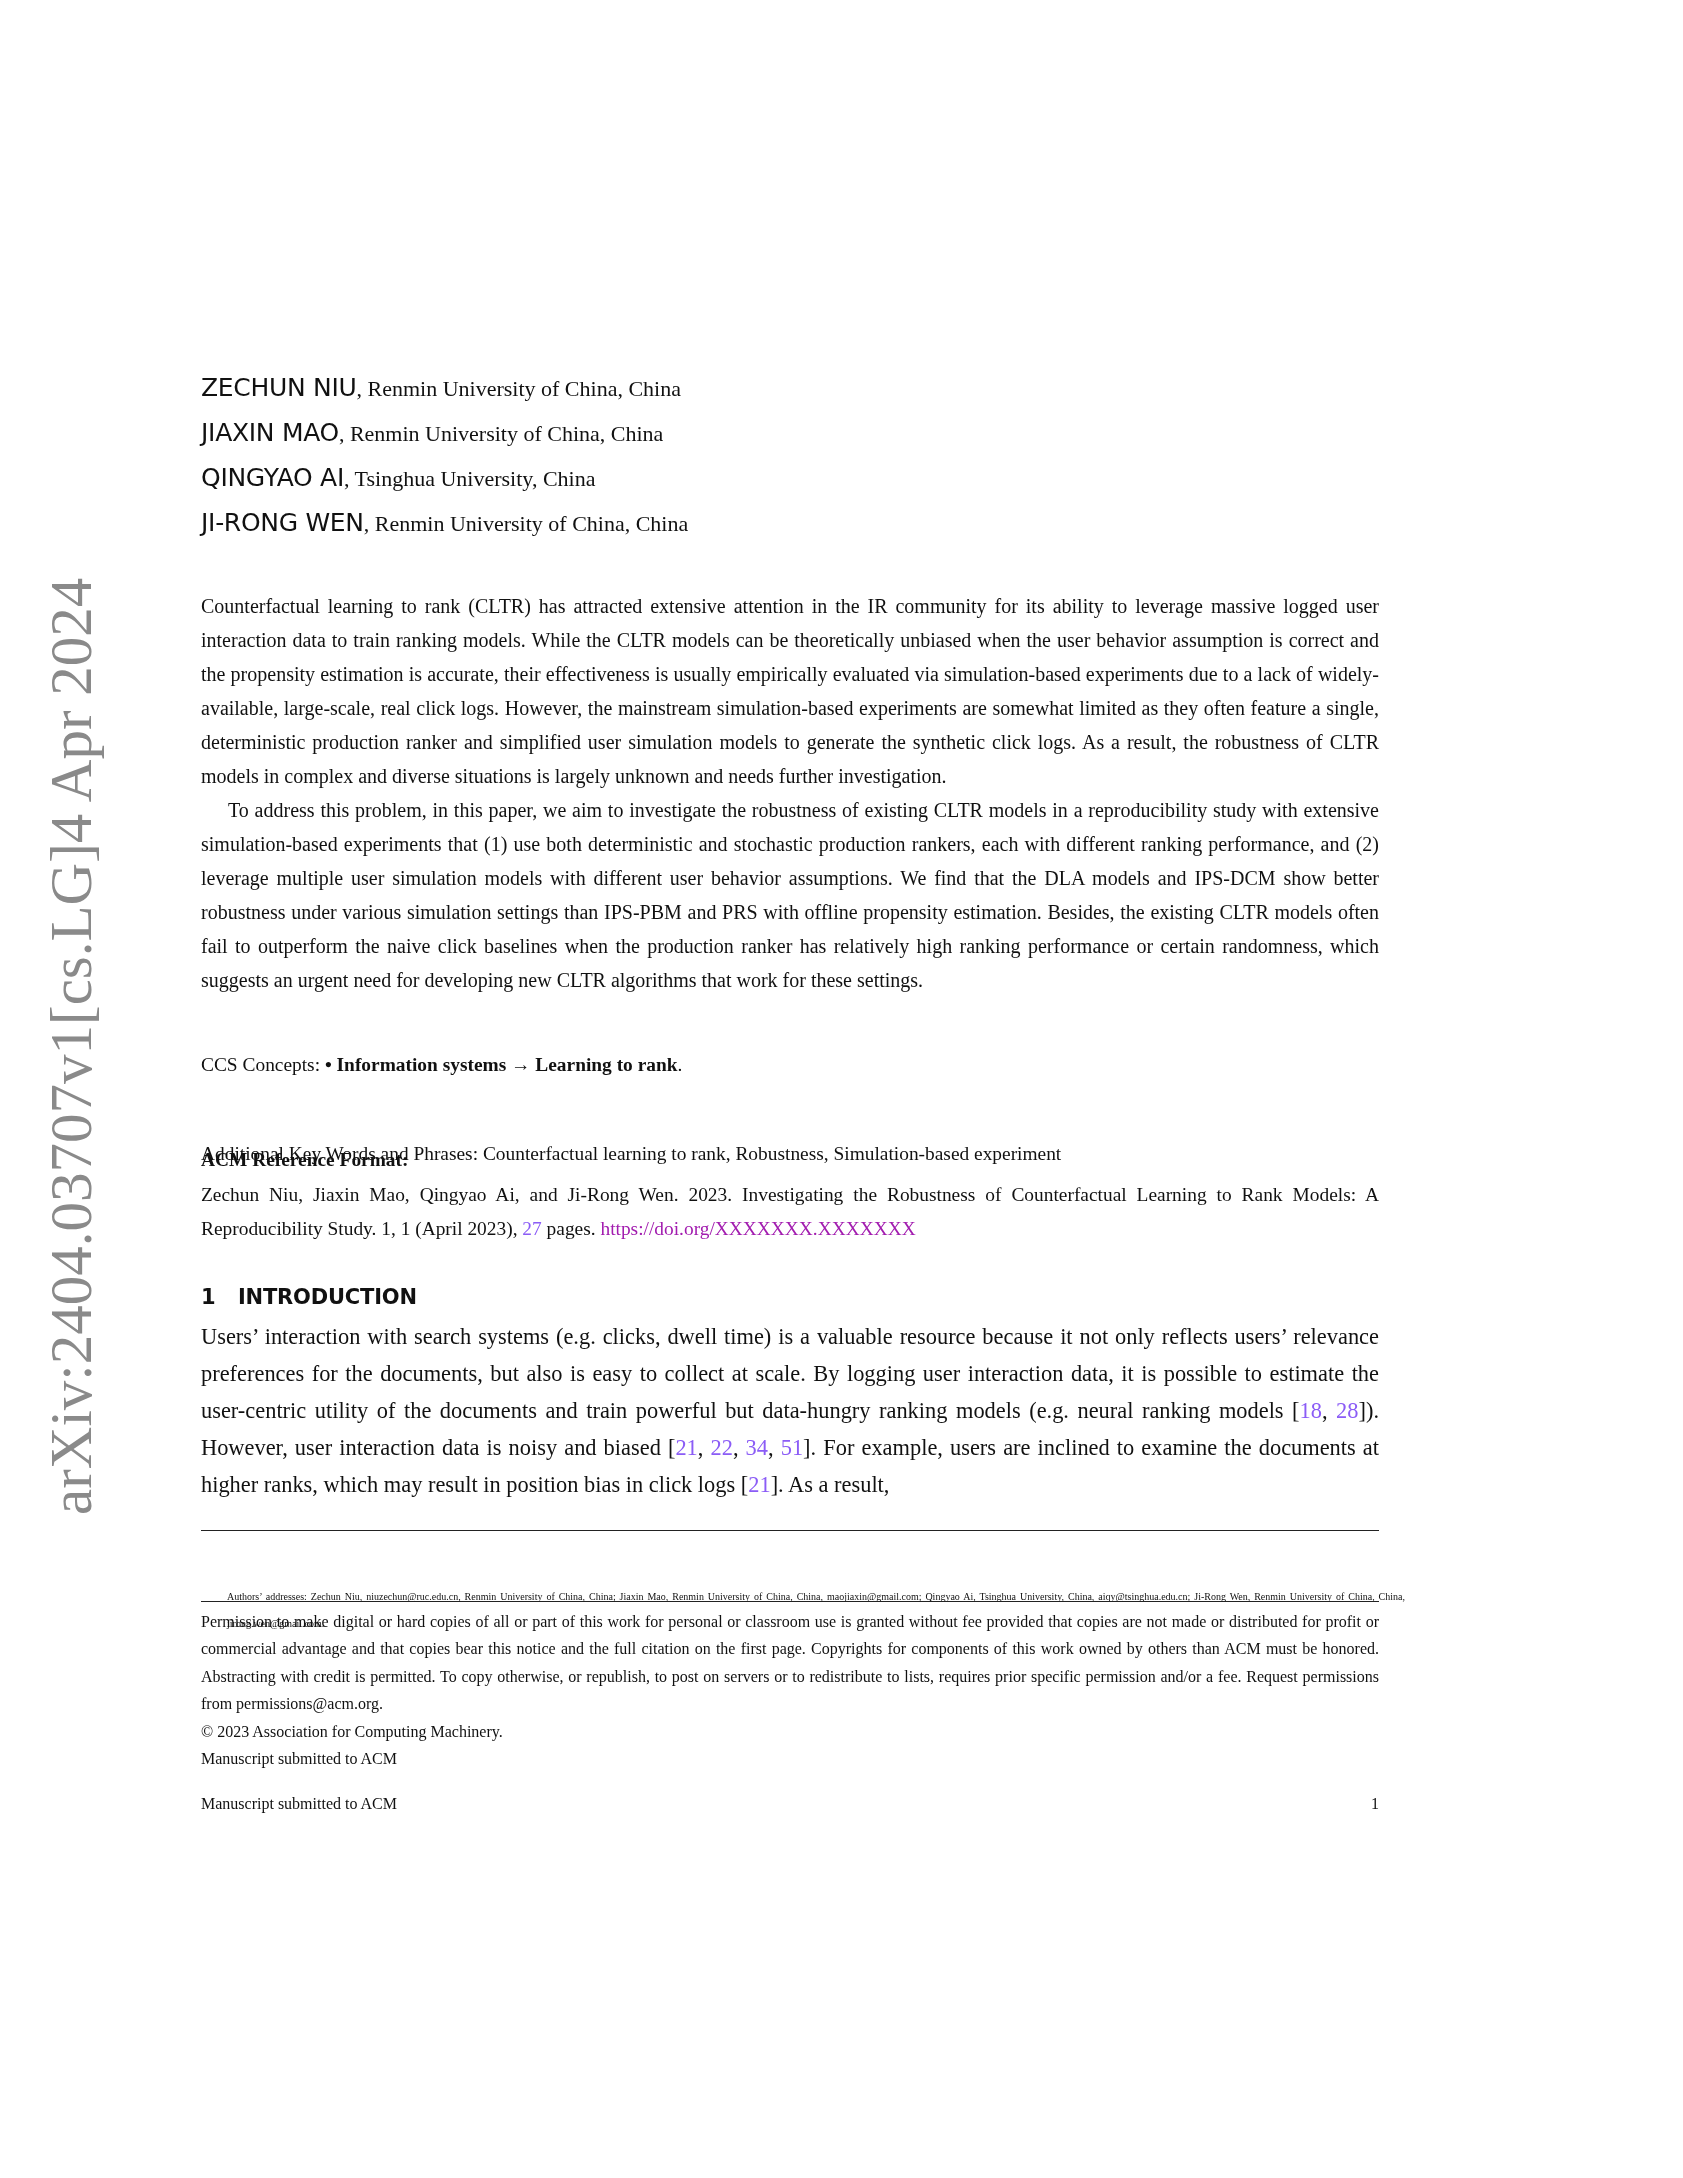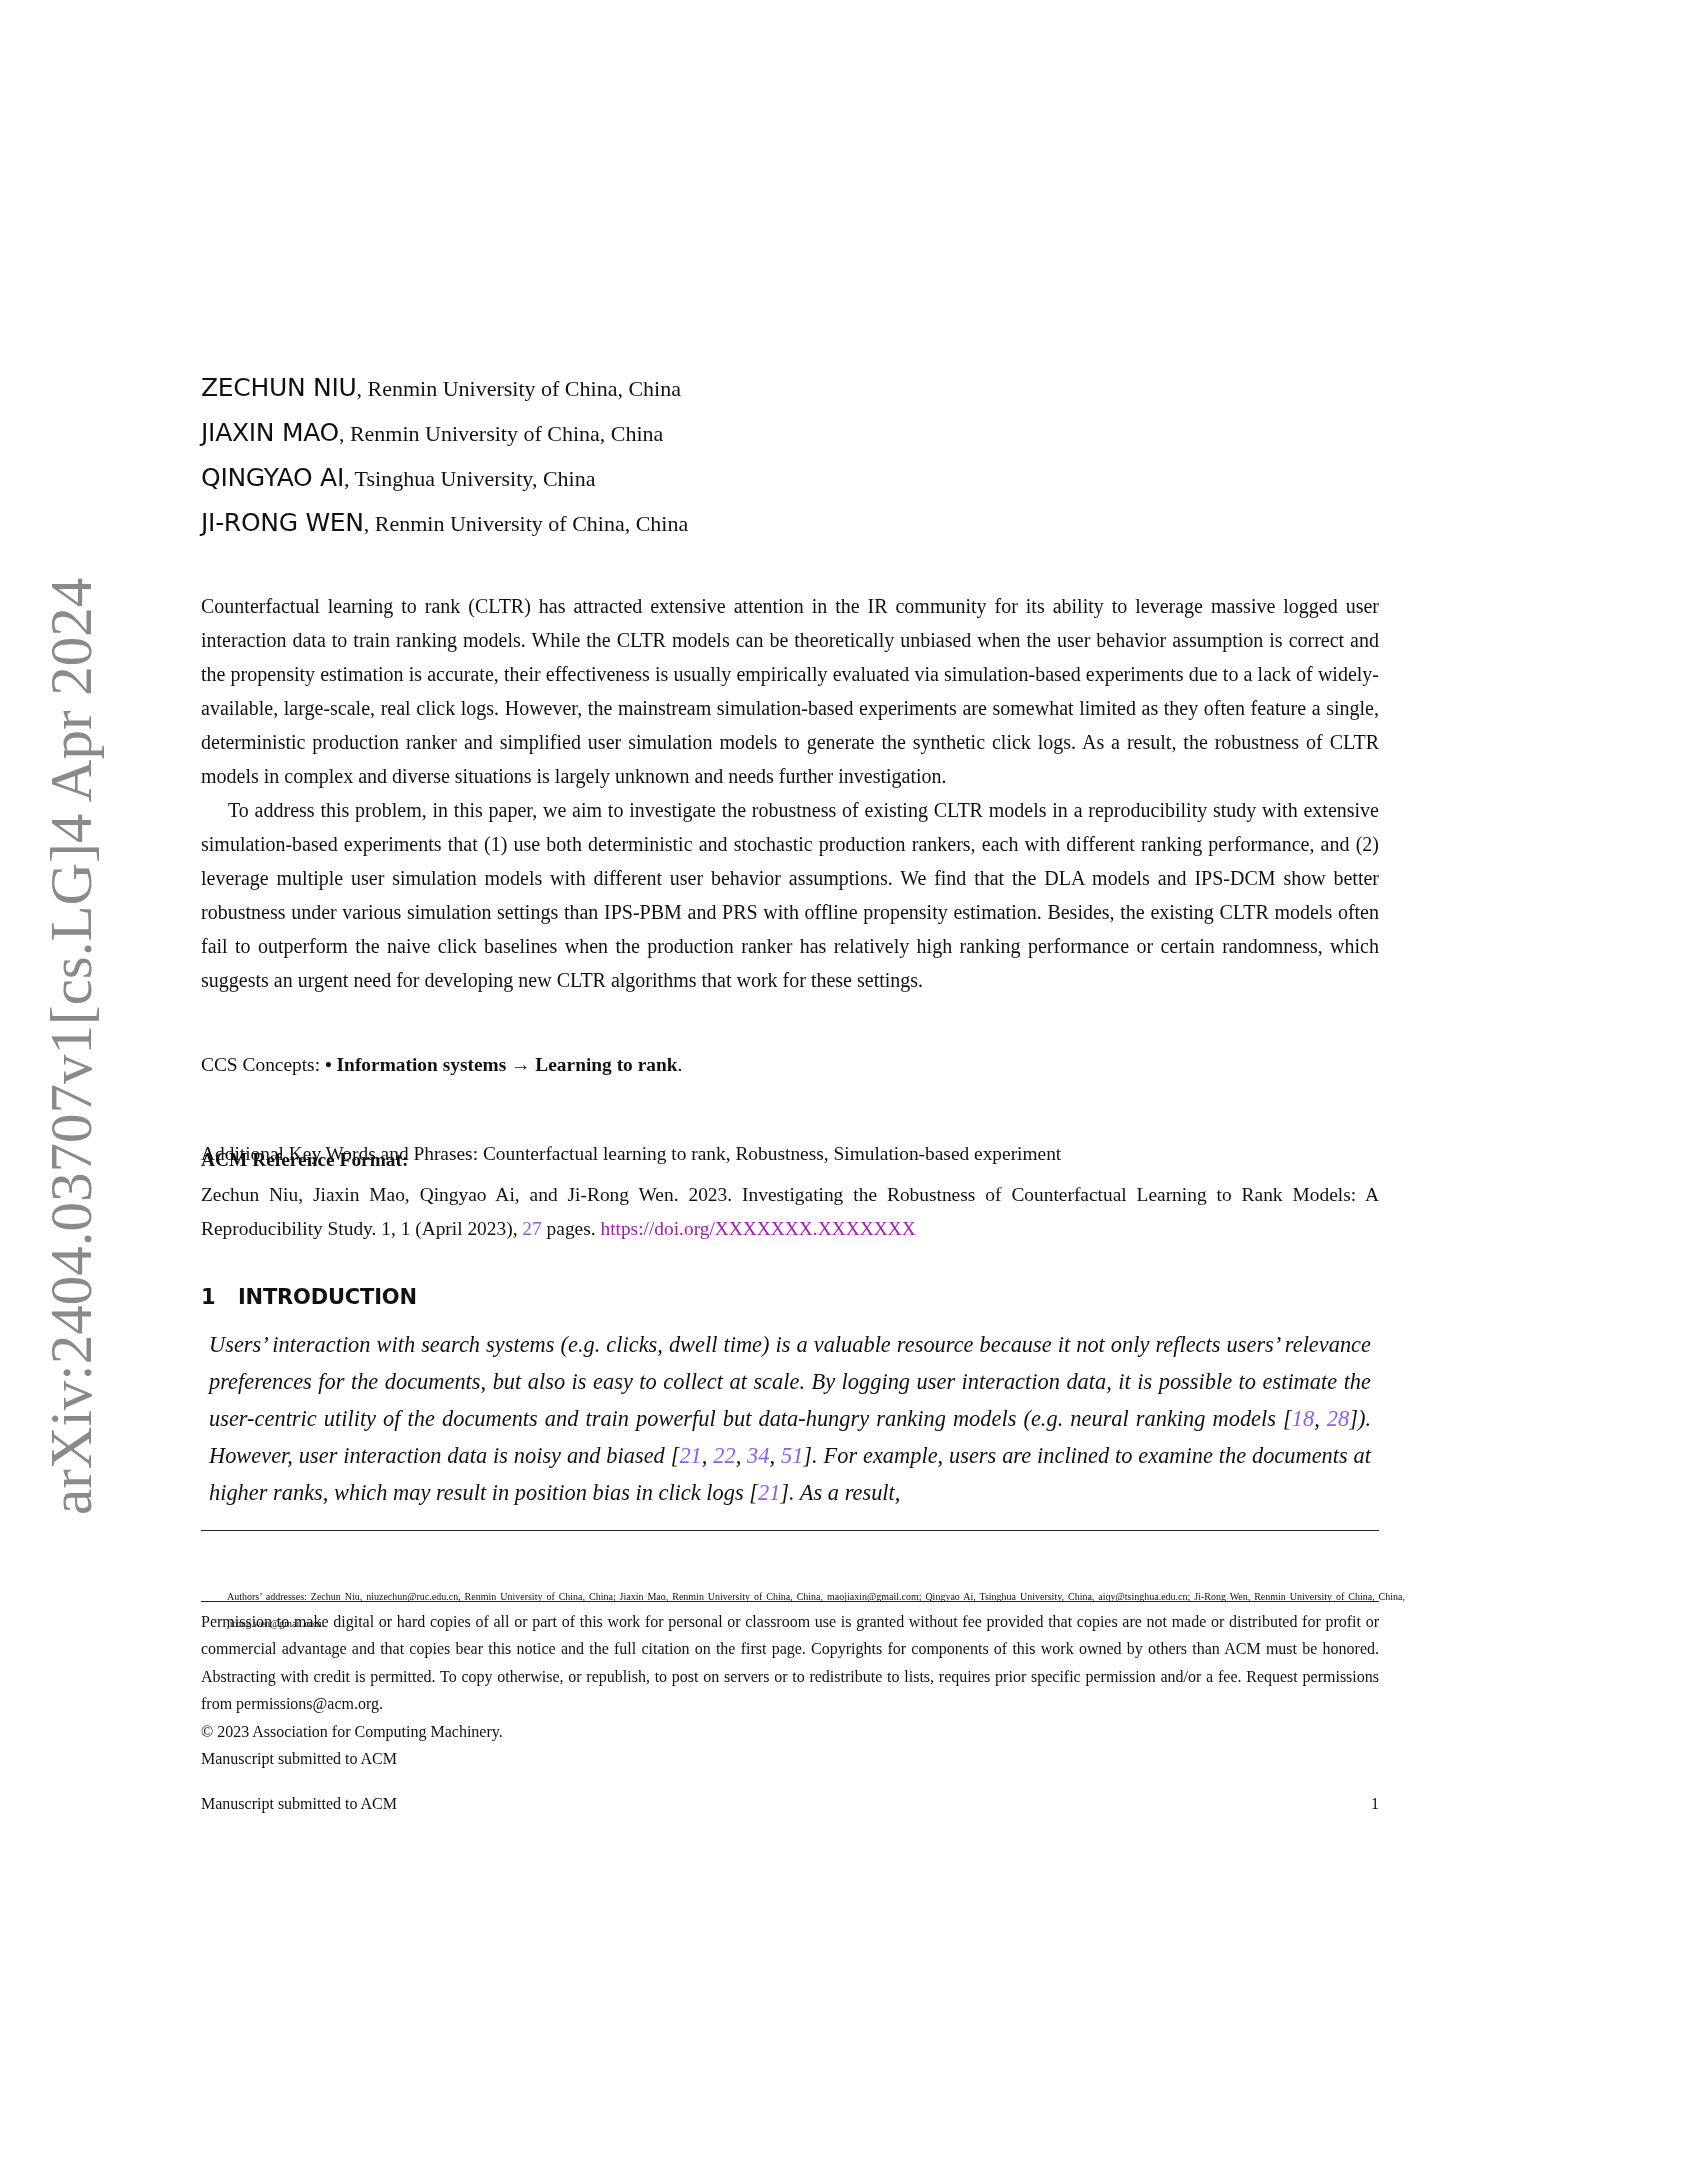--- a/index.html
+++ b/index.html
@@ -34,21 +34,21 @@
   .keywords { top: 1137px; font-size: 19.4px; line-height: 34px; }
   .acmref-heading { top: 1143px; font-size: 19.4px; line-height: 34px; font-weight: bold; }
   .acmref { top: 1178px; font-size: 19.4px; line-height: 34px; text-align: justify; }
   .cite { color: #8b5cf6; }
   .link { color: #a21caf; text-decoration: none; }
 
   .section-heading { top: 1280px; font-family: "DejaVu Sans", "Liberation Sans", sans-serif; font-weight: bold; font-size: 21px; line-height: 34px; letter-spacing: -0.2px; }
   .section-heading .num { display: inline-block; width: 37px; }
 
   .intro { top: 1318px; font-size: 22.4px; line-height: 37px; text-align: justify; }
-  .intro p { margin: 8px; font-style: italic; }
+  .intro p { margin: 0; }
 
   .rule { position: absolute; left: 201px; width: 1178px; height: 0; border-top: 1.5px solid #222; }
   .fn-addr { top: 1583px; font-size: 10px; line-height: 27px; text-align: justify; margin-left: 26px; }
   .fn-perm { top: 1608px; font-size: 16px; line-height: 27.4px; text-align: justify; }
   .fn-copy { top: 1718px; font-size: 16px; line-height: 27.4px; }
   .fn-manu { top: 1745px; font-size: 16px; line-height: 27.4px; }
 
   .footer { top: 1790px; font-size: 16px; line-height: 28px; display: flex; justify-content: space-between; }
 </style>
 </head>

